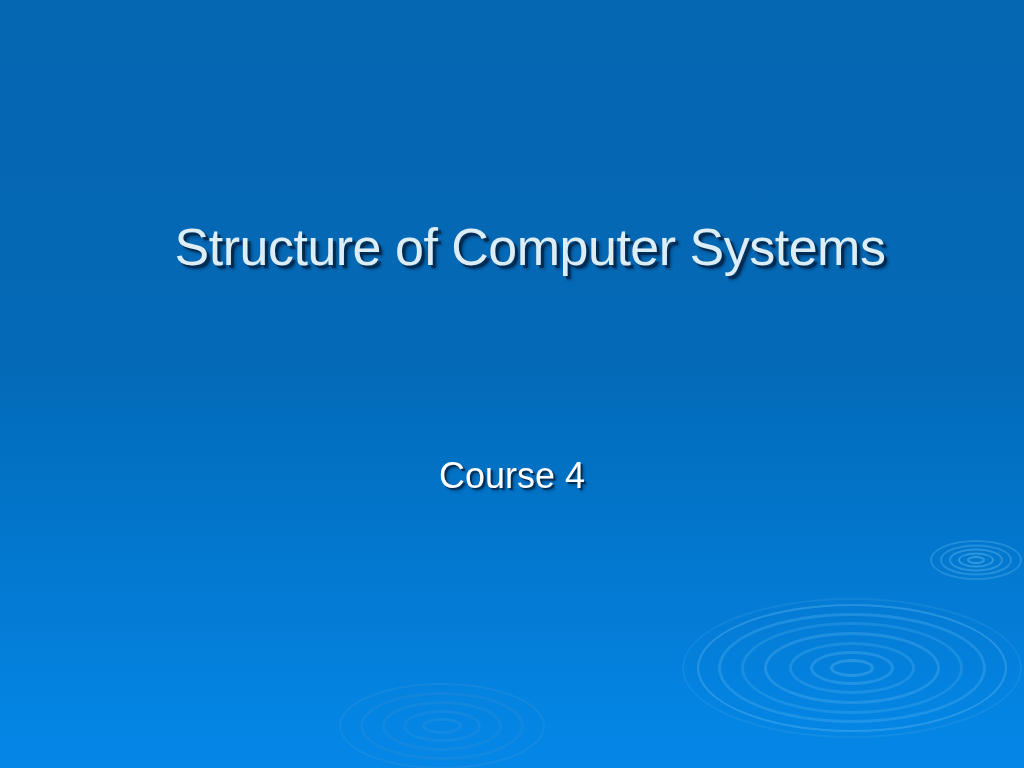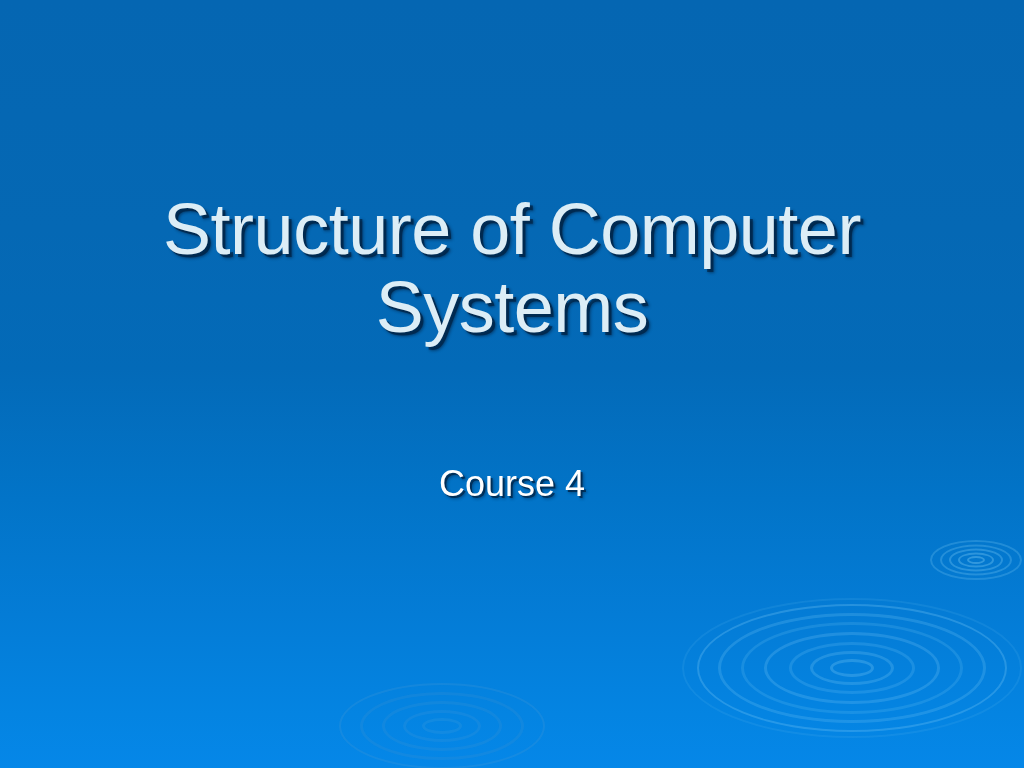--- a/index.html
+++ b/index.html
@@ -58,49 +58,49 @@
     width: 1024px;
     height: 768px;
   }
 
   .title {
     position: absolute;
     left: 72px;
     top: 190px;
     width: 880px;
     text-align: center;
-    font-size: 72px;
+    font-size: 52px;
     line-height: 78px;
     font-weight: normal;
     color: #dcedf6;
     letter-spacing: -0.5px;
     text-shadow:
       3px 3px 0 rgba(0, 22, 48, 0.55),
       4px 4px 3px rgba(0, 16, 38, 0.45);
-    margin: 0;
+    margin: 18px;
     white-space: pre-line;
   }
 
   .subtitle-block {
     position: absolute;
     left: 112px;
     top: 444px;
     width: 800px;
     text-align: center;
   }
 
   .subtitle-line {
     font-size: 36px;
     line-height: 47px;
     color: #ffffff;
     font-weight: normal;
     text-shadow:
       2px 2px 0 rgba(0, 20, 45, 0.6),
       3px 3px 3px rgba(0, 14, 34, 0.4);
-    margin: 16px;
+    margin: 8px;
     white-space: pre-line;
   }
 
   .subtitle-line.second {
     margin-top: 15px;
   }
 </style>
 </head>
 <body>
 

